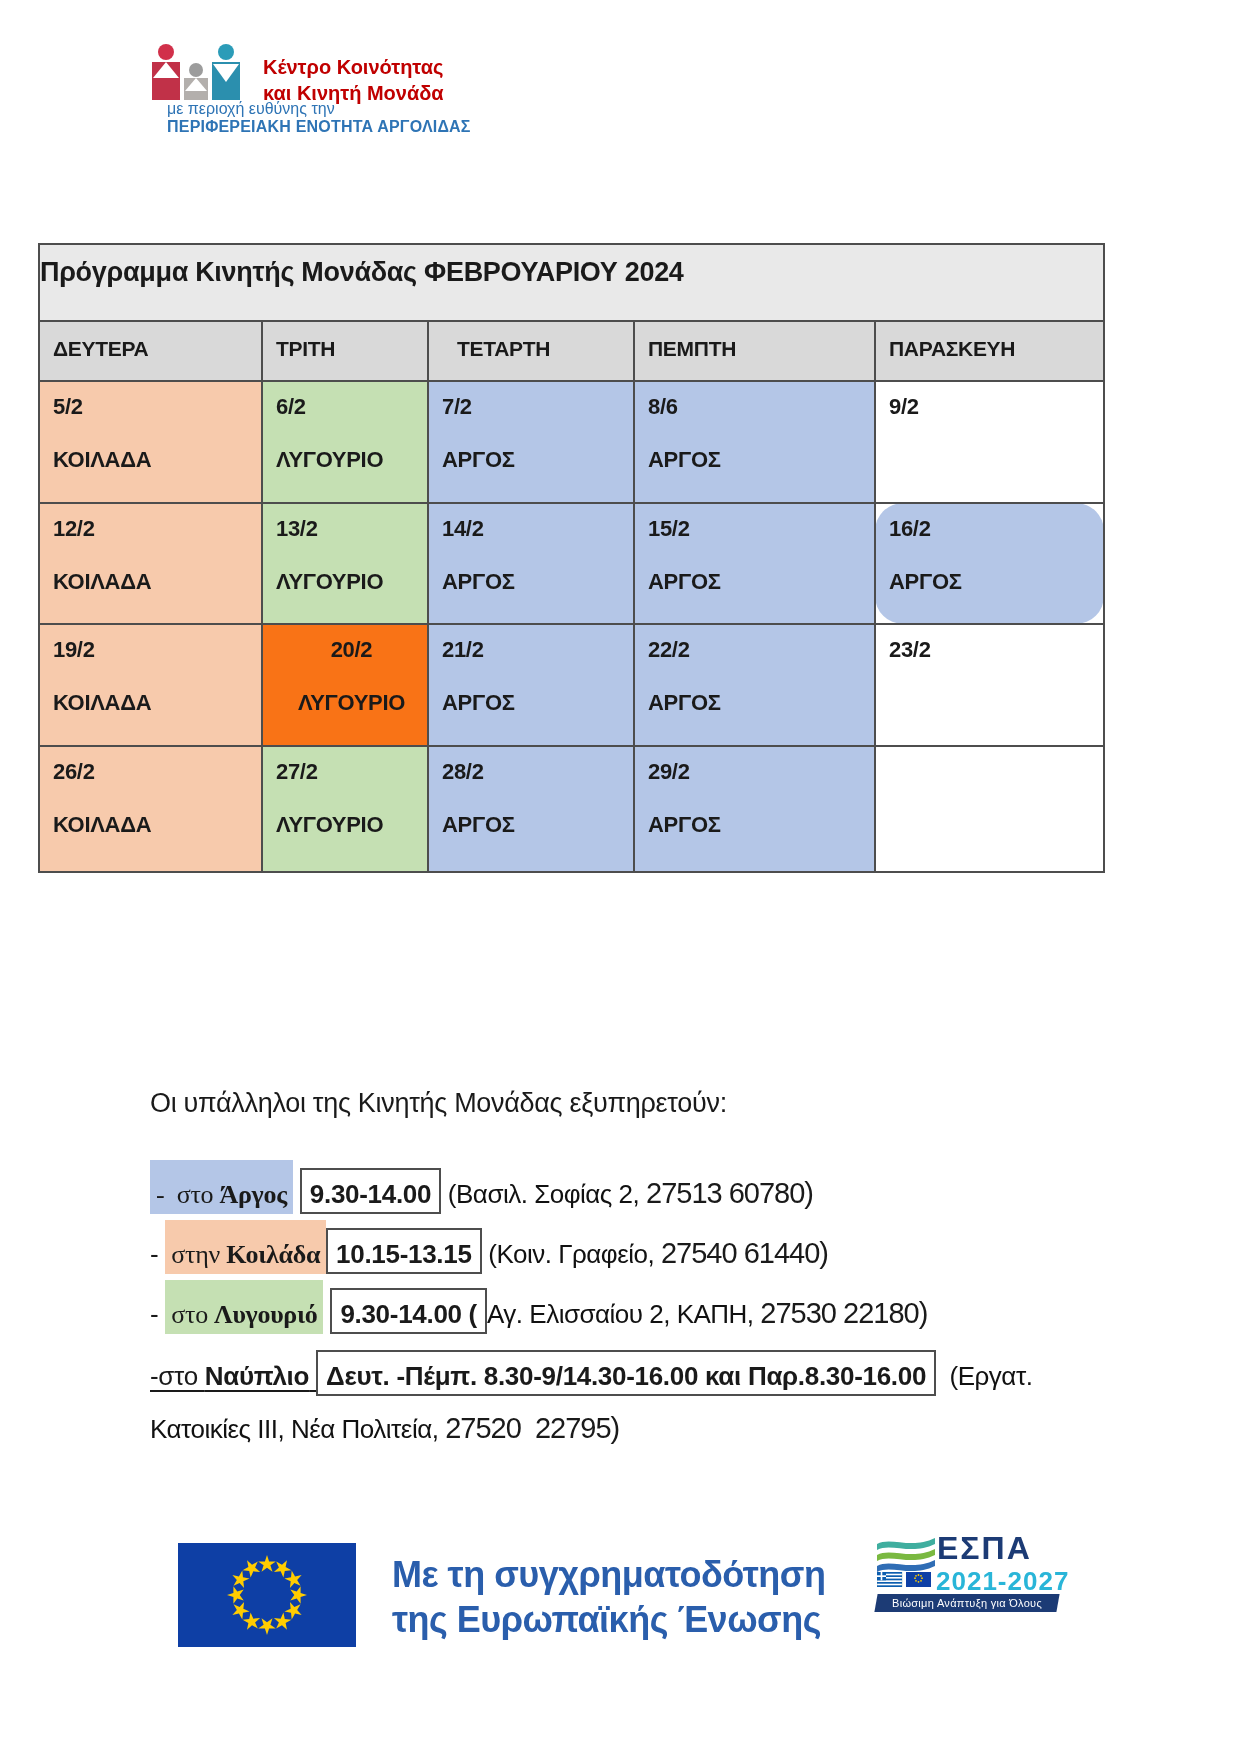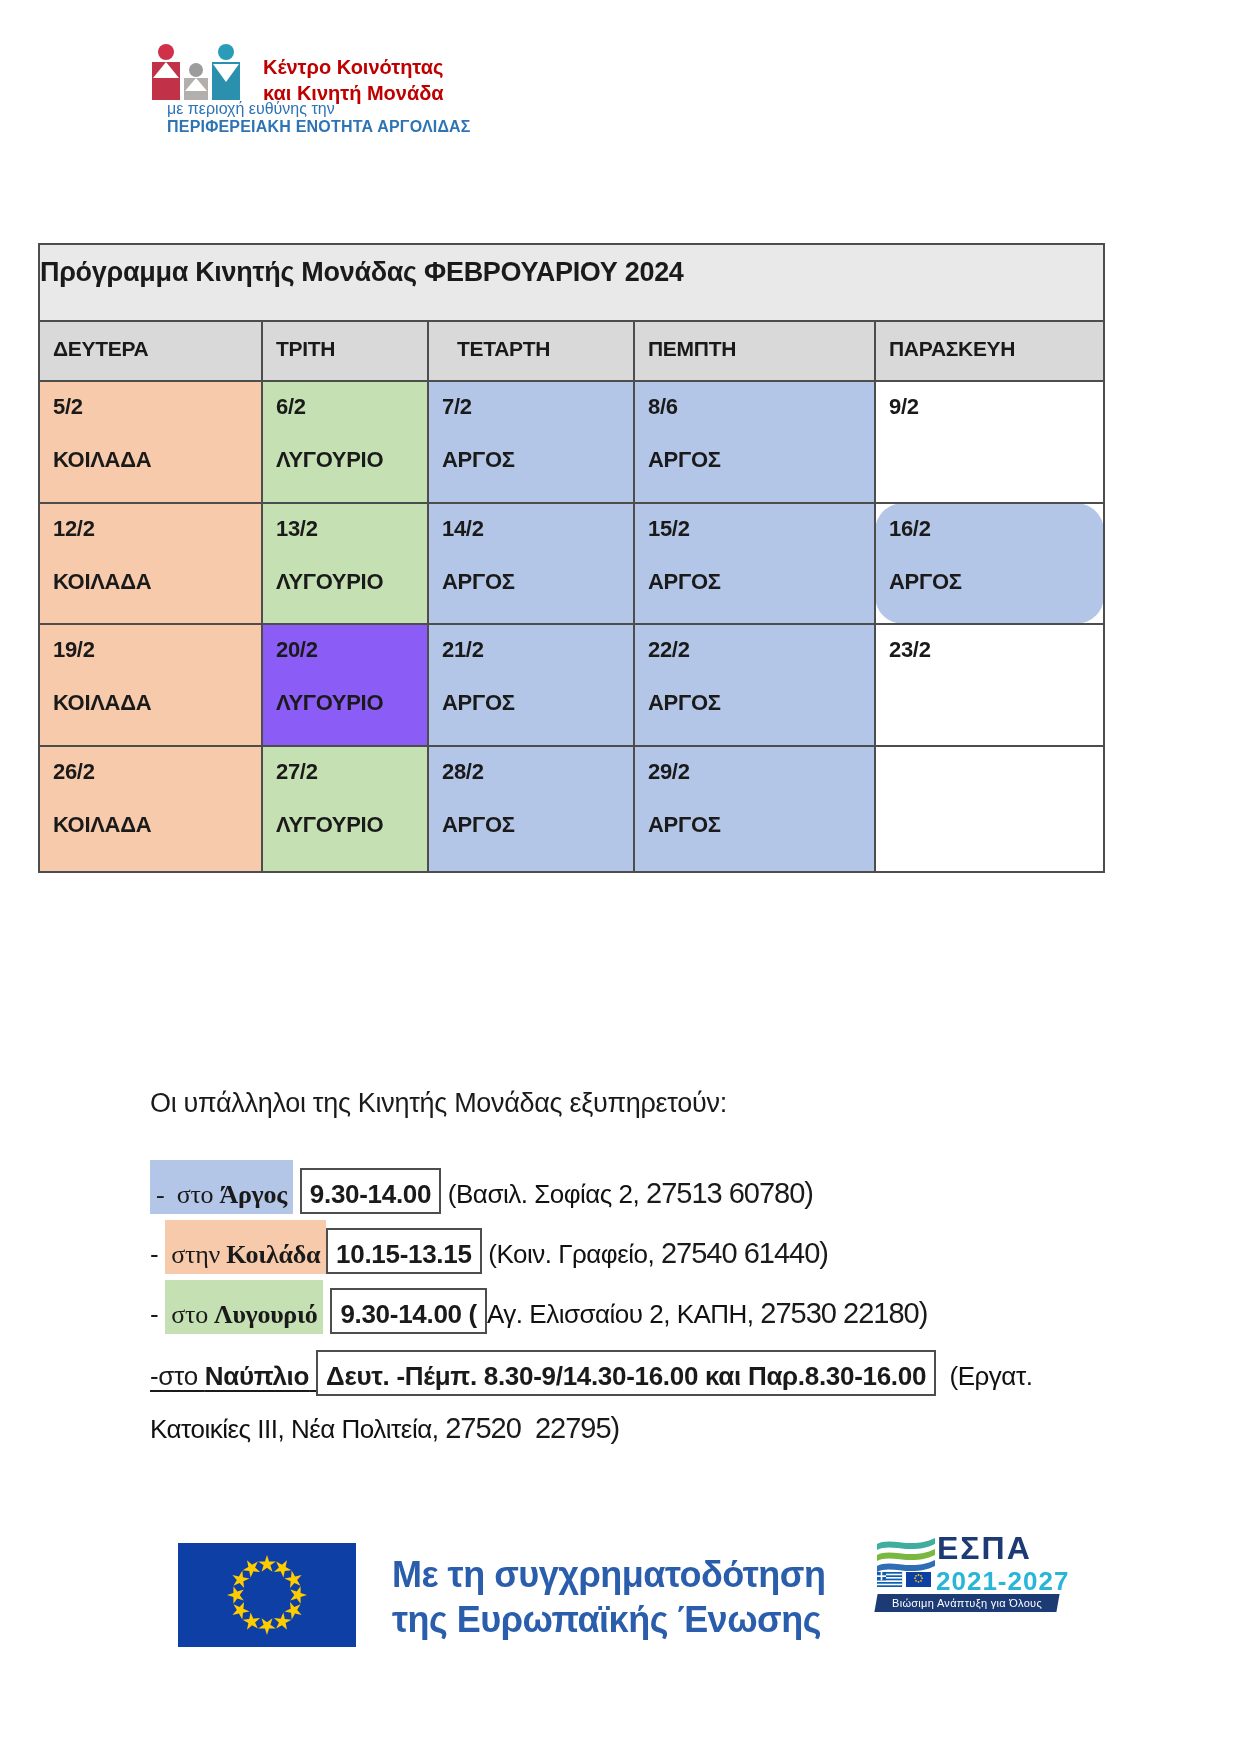--- a/index.html
+++ b/index.html
@@ -149,21 +149,21 @@
       <td class="cell" style="background: rgb(180, 198, 231); border-radius: 28px;">
             <div class="date">16/2</div>
             <div class="place">ΑΡΓΟΣ</div>
           </td>
     </tr>
     <tr class="row-4">
       <td class="cell" style="background: rgb(247, 202, 172);">
             <div class="date">19/2</div>
             <div class="place">ΚΟΙΛΑΔΑ</div>
           </td>
-      <td class="cell" style="background: #8b5cf6;">
+      <td class="cell" style="background: #f97316; text-align: center;">
             <div class="date">20/2</div>
             <div class="place">ΛΥΓΟΥΡΙΟ</div>
           </td>
       <td class="cell" style="background: rgb(180, 198, 231);">
             <div class="date">21/2</div>
             <div class="place">ΑΡΓΟΣ</div>
           </td>
       <td class="cell" style="background: rgb(180, 198, 231);">
             <div class="date">22/2</div>
             <div class="place">ΑΡΓΟΣ</div>

